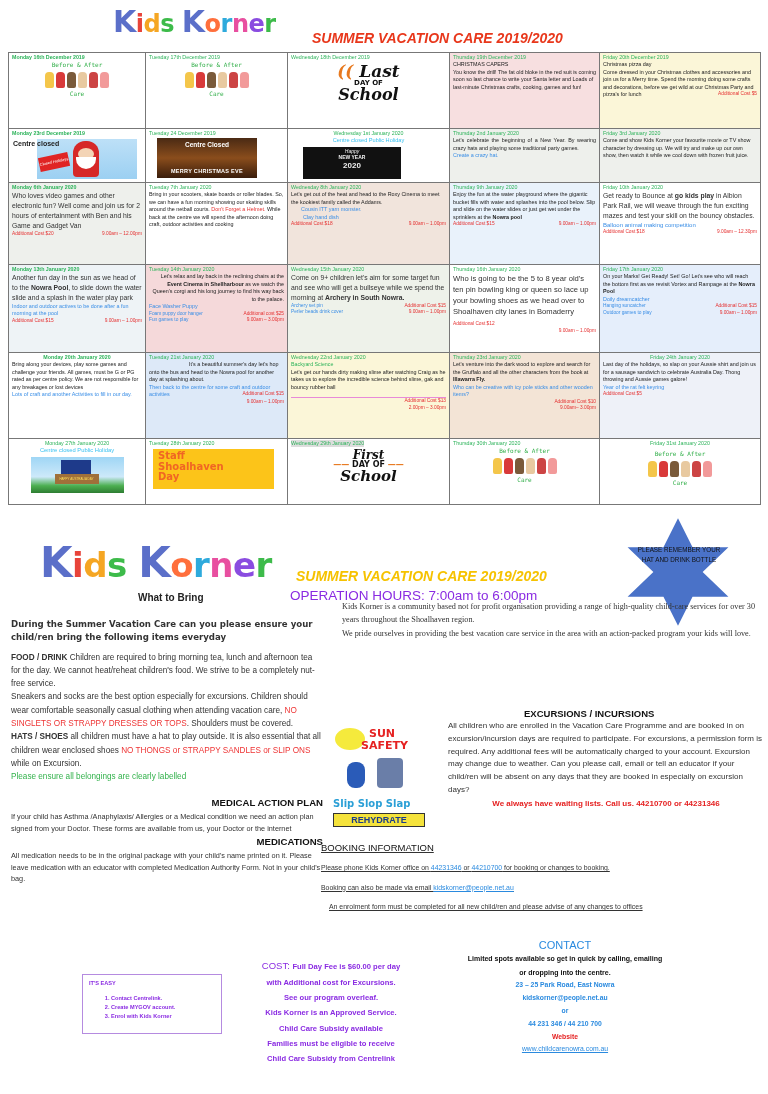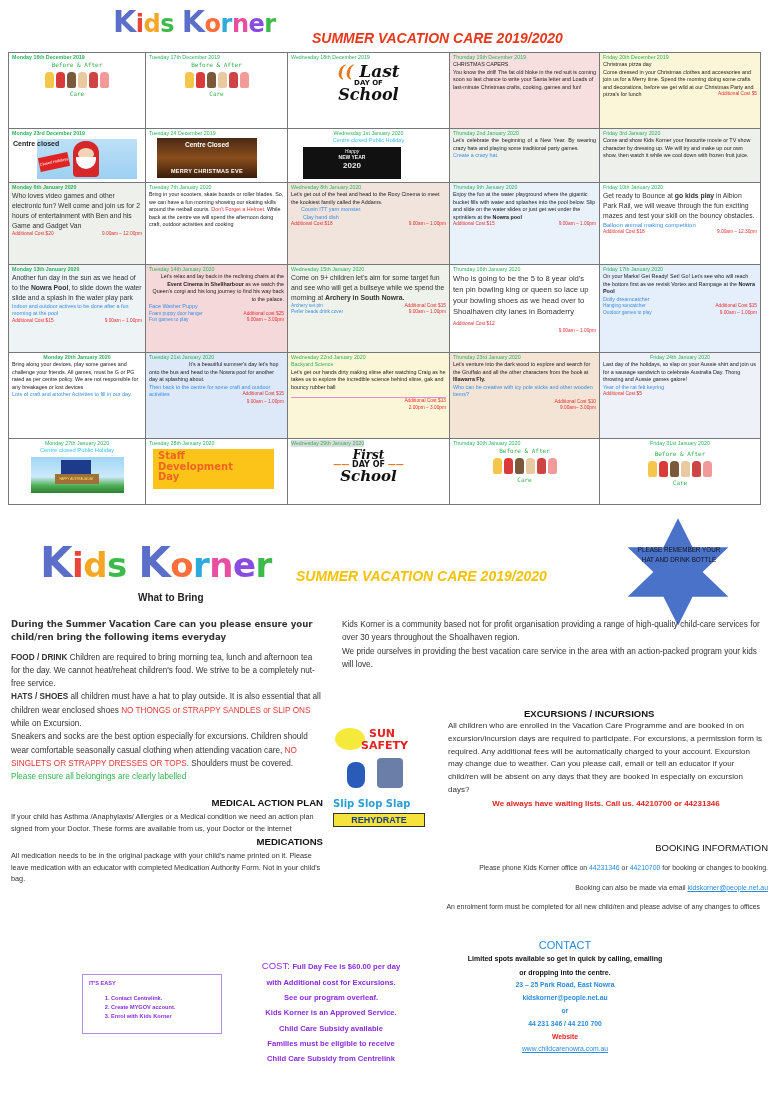--- a/index.html
+++ b/index.html
@@ -50,28 +50,28 @@
   .star { position: absolute; left: 622px; top: -24px; width: 112px; height: 112px; }
   .star-text { position: absolute; left: 636px; top: 5px; width: 86px; font-size: 6.3px; text-align: center; color: #111; line-height: 1.55; }
 
   .leftcol { position: absolute; left: 11px; top: 78px; width: 312px; font-size: 8.2px; line-height: 1.62; color: #333; }
   .leftcol .intro { font-family: "DejaVu Sans", sans-serif; font-weight: bold; font-size: 8.6px; line-height: 1.55; margin-bottom: 6px; }
   .red2 { color: #ee3434; }
   .grn2 { color: #33b24c; }
   .sec-h { text-align: right; font-weight: bold; font-size: 9.6px; color: #111; }
   .medtext { font-size: 7.3px; line-height: 1.6; color: #333; }
 
-  .rightcol { position: absolute; left: 342px; top: 78px; width: 418px; font-size: 8.2px; line-height: 1.62; color: #333; }
+  .rightcol { position: absolute; left: 342px; top: 60px; width: 418px; font-size: 8.2px; line-height: 1.62; color: #333; font-family: Liberation Serif, serif; }
   .needus { text-align: center; font-size: 8.2px; margin-left: 36px; }
   .excur-h { position: absolute; left: 524px; top: 168px; font-size: 9.5px; font-weight: bold; color: #111; }
   .sun { position: absolute; left: 333px; top: 186px; width: 92px; height: 108px; }
   .excur-text { position: absolute; left: 448px; top: 180px; width: 316px; font-size: 8px; line-height: 1.6; color: #333; }
   .waiting { color: #e52222; font-weight: bold; text-align: center; margin-top: 1px; }
 
-  .booking { position: absolute; left: 340px; top: 302px; width: 428px; font-size: 6.9px; color: #333; text-align: right; }
+  .booking { position: absolute; left: 321px; top: 302px; width: 428px; font-size: 6.9px; color: #333; text-align: left; text-decoration: underline; }
   .booking .bh { font-size: 9.5px; color: #111; margin-bottom: 10px; }
   .booking p { margin-bottom: 10px; line-height: 1.4; }
   .lnk { color: #2a8adf; }
   .uln { color: #2a8adf; text-decoration: underline; }
 
   .contact { position: absolute; left: 450px; top: 398px; width: 230px; text-align: center; font-size: 6.8px; line-height: 1.9; }
   .contact .ch { color: #2a8adf; font-size: 11px; line-height: 1.3; }
   .contact .cb { font-weight: bold; color: #111; font-size: 7px; }
   .contact .cblue { color: #2a8adf; font-weight: bold; }
   .contact .cred { color: #e52222; font-weight: bold; }
@@ -331,21 +331,21 @@
       <div class="cy" style="text-align:center; font-size:5.8px;">Centre closed Public Holiday</div>
       <div style="width:93px; height:36px; margin:2px auto 0; background:linear-gradient(#9fd6f5 0%,#cde9fa 55%,#4caf50 80%,#2e7d32 100%); position:relative;">
         <div style="position:absolute; left:30px; top:3px; width:30px; height:14px; background:#1e3a8a;"></div>
         <div style="position:absolute; left:24px; top:17px; width:44px; height:10px; background:#a0703a; color:#ffde59; font-size:3px; text-align:center; line-height:10px;">HAPPY AUSTRALIA DAY</div>
       </div>
     </td>
     <td>
       <span class="date">Tuesday   28th January 2020</span>
       <div style="width:121px; height:40px; margin:2px 0 0 4px; background:#fcc419; color:#f06524; font-weight:bold; font-size:10px; line-height:1.05; padding:2px 5px; font-family:'DejaVu Sans',sans-serif;">
         <div>Staff</div>
-        <div>Development</div>
+        <div>Shoalhaven</div>
         <div>Day</div>
       </div>
     </td>
     <td>
       <span class="date" style="background:#ddd; color:#2db35a; display:inline-block;">Wednesday 29th January 2020</span>
       <div class="script" style="margin-top:2px;">
         <div style="font-size:12px;">First</div>
         <div style="font-size:8px; font-style:normal; font-family:'DejaVu Sans',sans-serif;"><span style="color:#e8791f;">——</span> <span>DAY OF</span> <span style="color:#e8791f;">——</span></div>
         <div style="font-size:15px;">School</div>
       </div>
@@ -384,31 +384,32 @@
 </tbody>
   </table>
 
 <div class="p2">
   <div class="logo" style="left:40px; top:-2px; font-size:34px;">
     <span class="k" style="font-size:42px;">K</span><span class="i">i</span><span class="d">d</span><span class="s">s</span>
     <span class="k" style="font-size:42px;">K</span><span class="o">o</span><span class="r">r</span><span class="n">n</span><span class="e">e</span><span class="r2">r</span>
   </div>
   <div class="title2">SUMMER VACATION CARE 2019/2020</div>
   <div class="wtb">What to Bring</div>
+  <div class="ophours">OPERATION HOURS: 7:00am to 6:00pm</div>
 
   <svg class="star" viewBox="0 0 100 100">
     <polygon points="50,2 63,28 95,28 72,50 95,72 63,72 50,98 37,72 5,72 28,50 5,28 37,28" fill="#4a72c8"></polygon>
   </svg>
   <div class="star-text">PLEASE REMEMBER YOUR HAT AND DRINK BOTTLE</div>
 
   <div class="leftcol">
     <div class="intro">During the Summer Vacation Care can you please ensure your child/ren bring the following items everyday</div>
     <div><b>FOOD / DRINK</b><span> Children are required to bring morning tea, lunch and afternoon tea for the day. We cannot heat/reheat children's food. We strive to be a completely nut-free service.</span></div>
+    <div><span> Sneakers and socks are the best option especially for excursions. Children should wear comfortable seasonally casual clothing when attending vacation care, </span><span class="red2">NO SINGLETS OR STRAPPY DRESSES OR TOPS</span><span>. Shoulders must be covered.</span></div>
     <div><b>HATS / SHOES</b><span> all children must have a hat to play outside. It is also essential that all children wear enclosed shoes </span><span class="red2">NO THONGS or STRAPPY SANDLES or SLIP ONS</span><span> while on Excursion.</span></div>
-    <div><span> Sneakers and socks are the best option especially for excursions. Children should wear comfortable seasonally casual clothing when attending vacation care, </span><span class="red2">NO SINGLETS OR STRAPPY DRESSES OR TOPS</span><span>. Shoulders must be covered.</span></div>
     <div class="grn2">Please ensure all belongings are clearly labelled</div>
 
     <div class="sec-h" style="margin-top:12px;">MEDICAL ACTION PLAN</div>
     <div class="medtext">If your child has Asthma /Anaphylaxis/ Allergies or a Medical condition we need an action plan signed from your Doctor. These forms are available from us, your Doctor or the internet</div>
     <div class="sec-h">MEDICATIONS</div>
     <div class="medtext">All medication needs to be in the original package with your child's name printed on it. Please leave medication with an educator with completed Medication Authority Form. Not in your child's bag.</div>
   </div>
 
   <div class="easy">
     <div>IT'S EASY</div>

